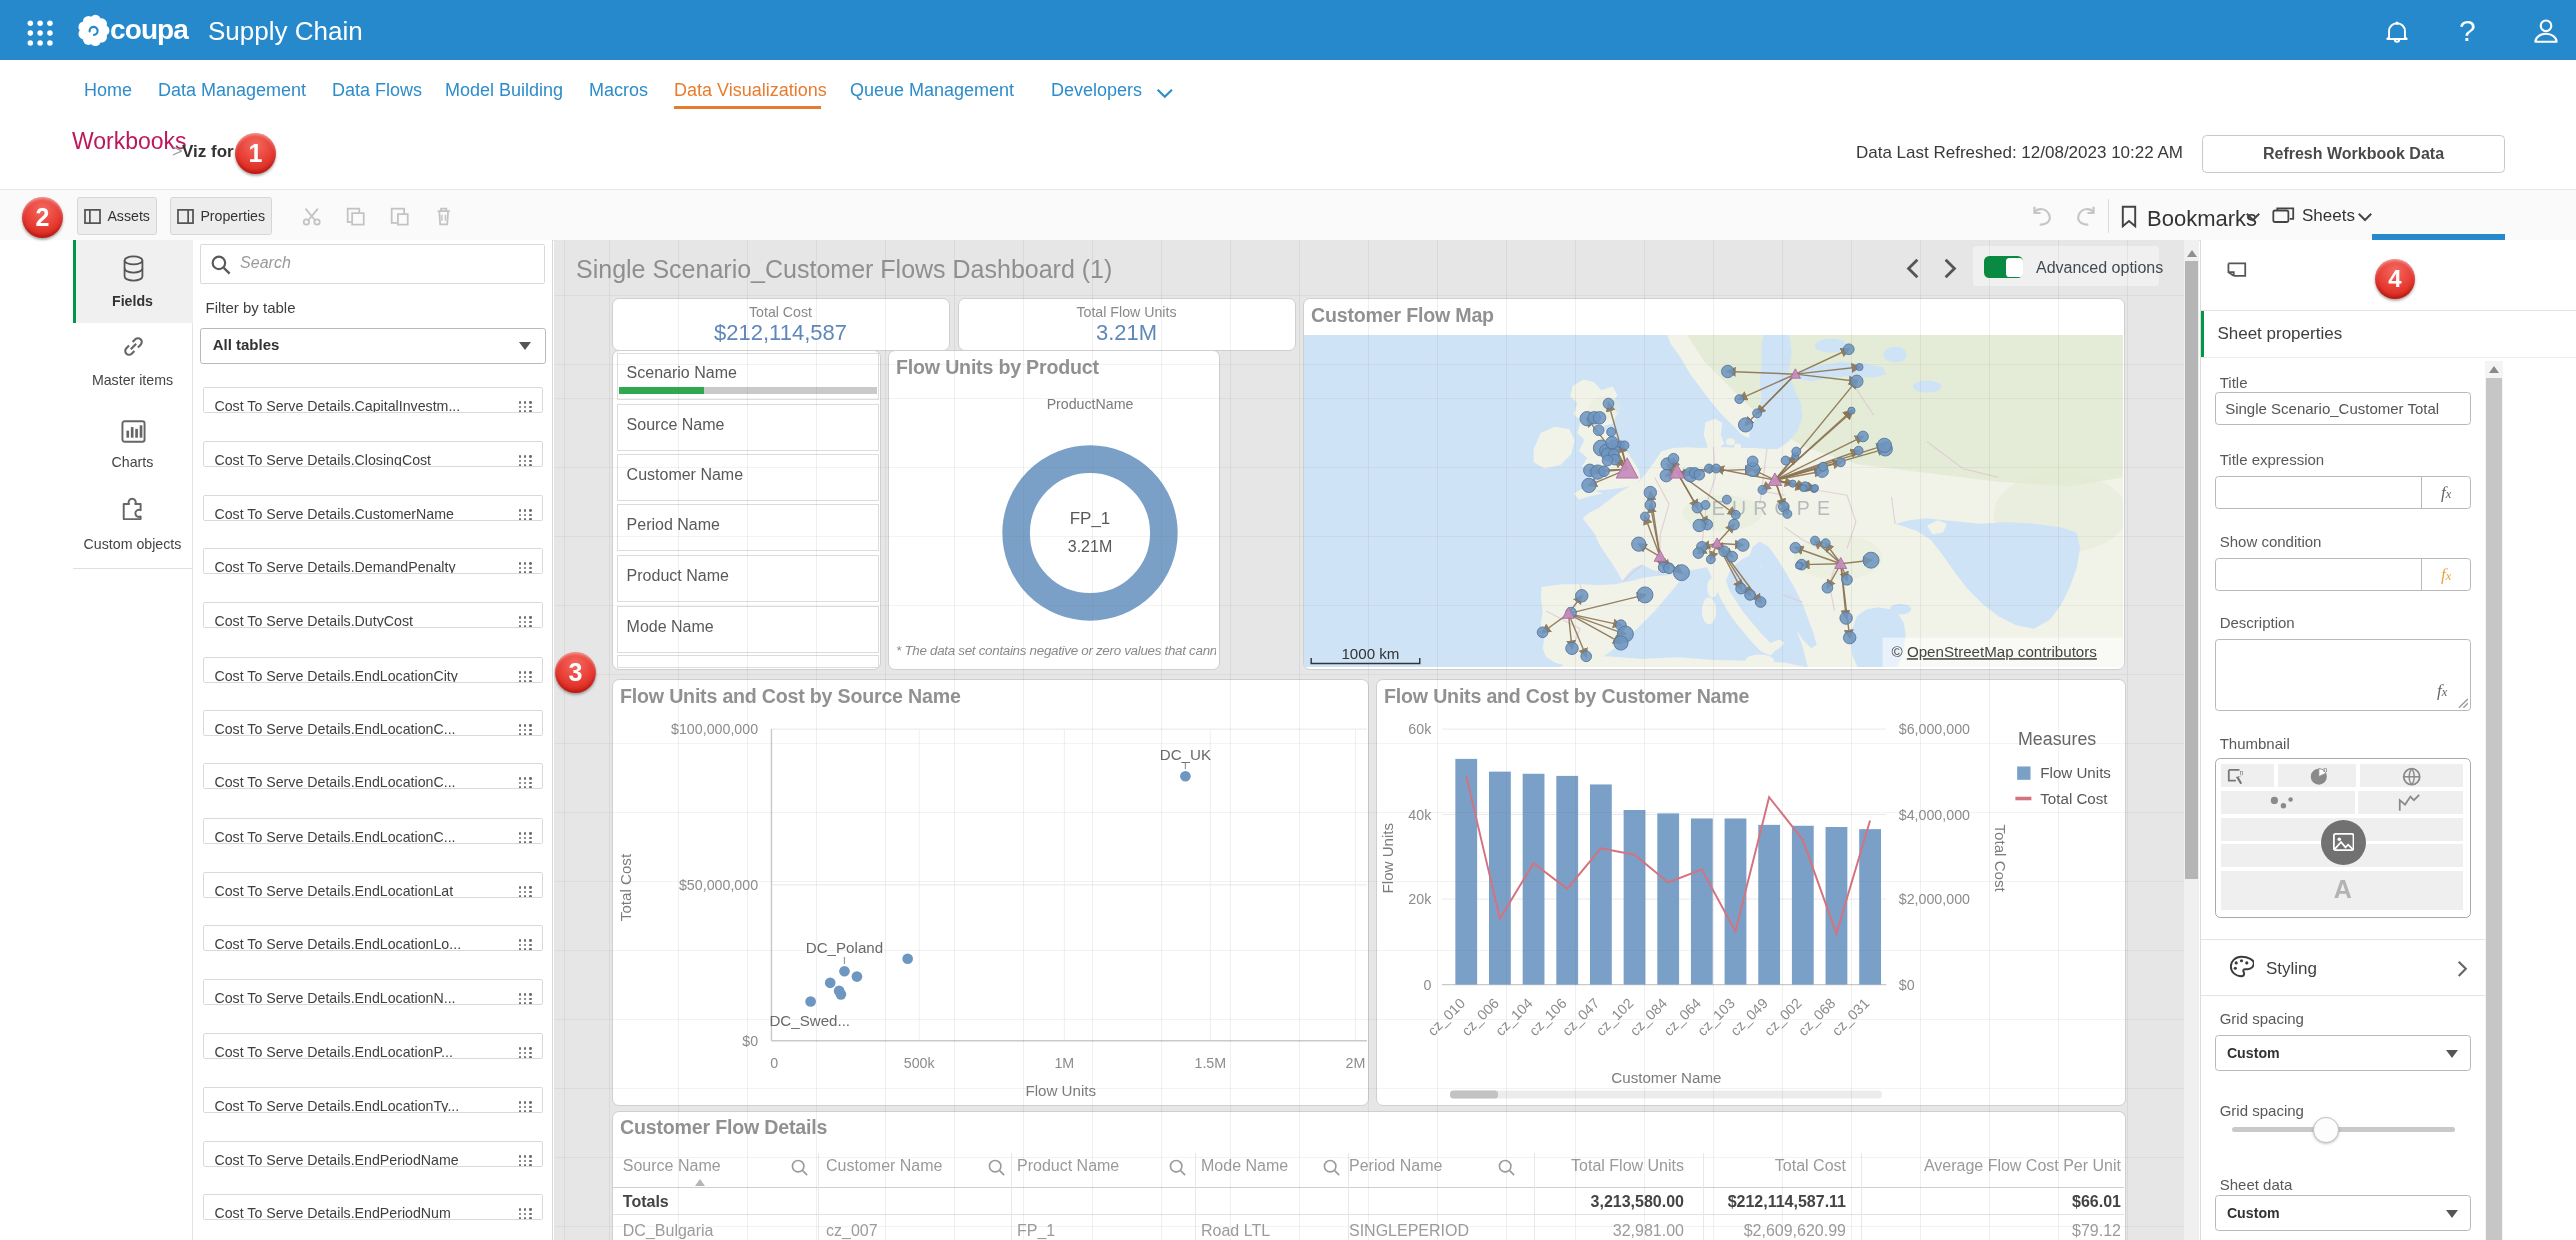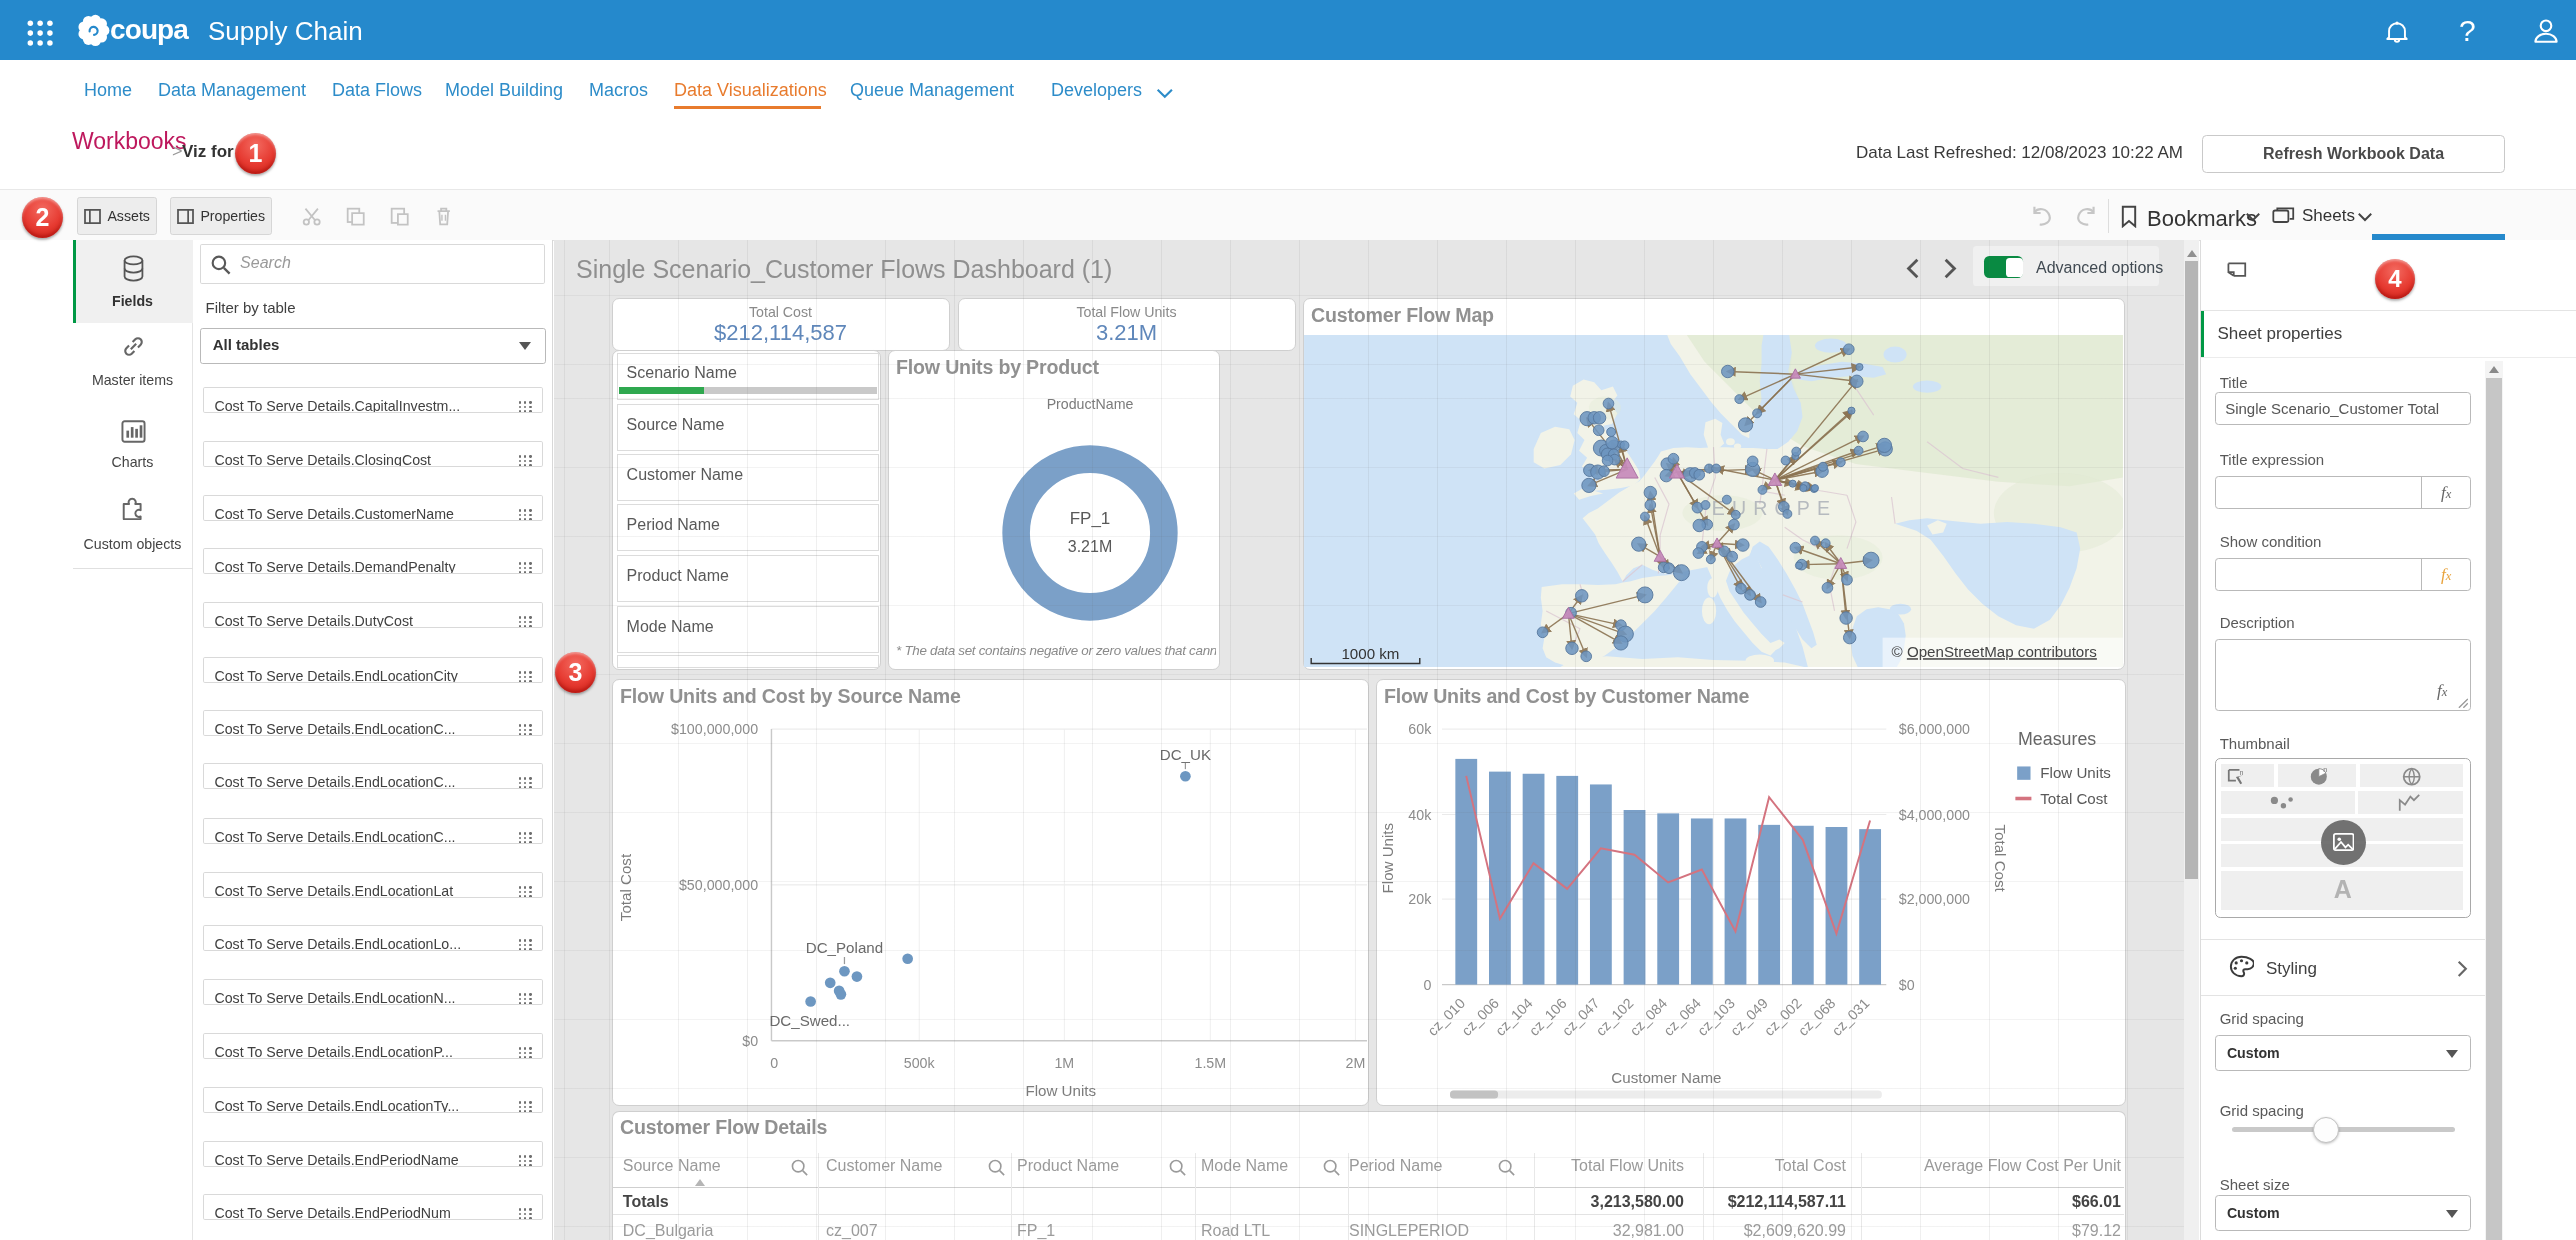--- a/index.html
+++ b/index.html
@@ -898,21 +898,21 @@
       <div class="abs" style="left:65px;top:719px;font-size:17px;color:#404040;">Styling</div>
       <svg class="abs" style="left:255px;top:719px" width="12.5" height="19.6" viewBox="0 0 14 22">
         <path d="M3 3 L11 11 L3 19" fill="none" stroke="#666" stroke-width="2.4"></path>
       </svg>
       <div class="abs" style="left:0px;top:755px;width:302px;height:0.9px;background:#e3e3e3;"></div>
       <div class="plabel" style="left:18.7px;top:770px;">Grid spacing</div>
       <div class="pselect" style="top:795px;">Custom<div class="caret"></div></div>
       <div class="plabel" style="left:18.7px;top:862px;">Grid spacing</div>
       <div class="abs" style="left:31px;top:887px;width:223px;height:4.5px;background:#c9c9c9;border-radius:2.7px;"></div>
       <div class="abs" style="left:112px;top:877px;width:26px;height:26px;border-radius:50%;background:#fdfdfd;border:0.9px solid #c2c2c2;box-shadow:0 0.9px 2.7px rgba(0,0,0,0.25);"></div>
-      <div class="plabel" style="left:18.7px;top:936px;">Sheet size</div>
+      <div class="plabel" style="left:18.7px;top:936px;">Sheet data</div>
       <div class="pselect" style="top:955px;">Custom<div class="caret"></div></div>
       <div class="abs" style="left:284px;top:121px;width:18px;height:879px;background:#f4f4f4;">
       <div class="abs" style="left:3.6px;top:5.3px;width:0;height:0;border-left:5.3px solid transparent;border-right:5.3px solid transparent;border-bottom:7.1px solid #8a8a8a;"></div>
       <div class="abs" style="left:0.9px;top:17px;width:16px;height:863px;background:#c6c6c6;"></div>
       </div>
     </div>
 <div class="badge" style="left:235px;top:133px;width:41px;height:41px;font-size:25px;line-height:41px;">1</div>
     <div class="badge" style="left:22px;top:197px;width:41px;height:41px;font-size:25px;line-height:41px;">2</div>
     <div class="badge" style="left:555px;top:652px;width:41px;height:41px;font-size:25px;line-height:41px;">3</div>
     <div class="badge" style="left:2375px;top:259px;width:40px;height:40px;font-size:24px;line-height:40px;">4</div>

